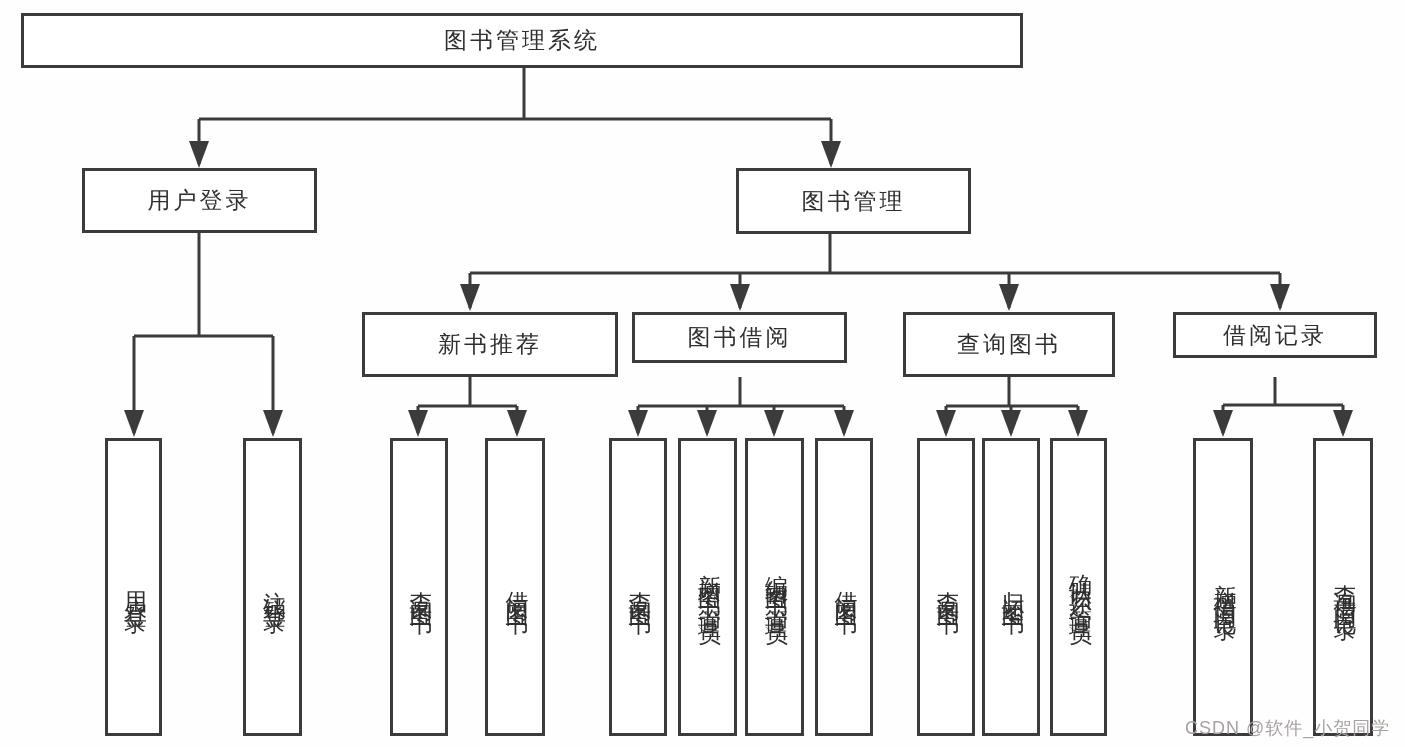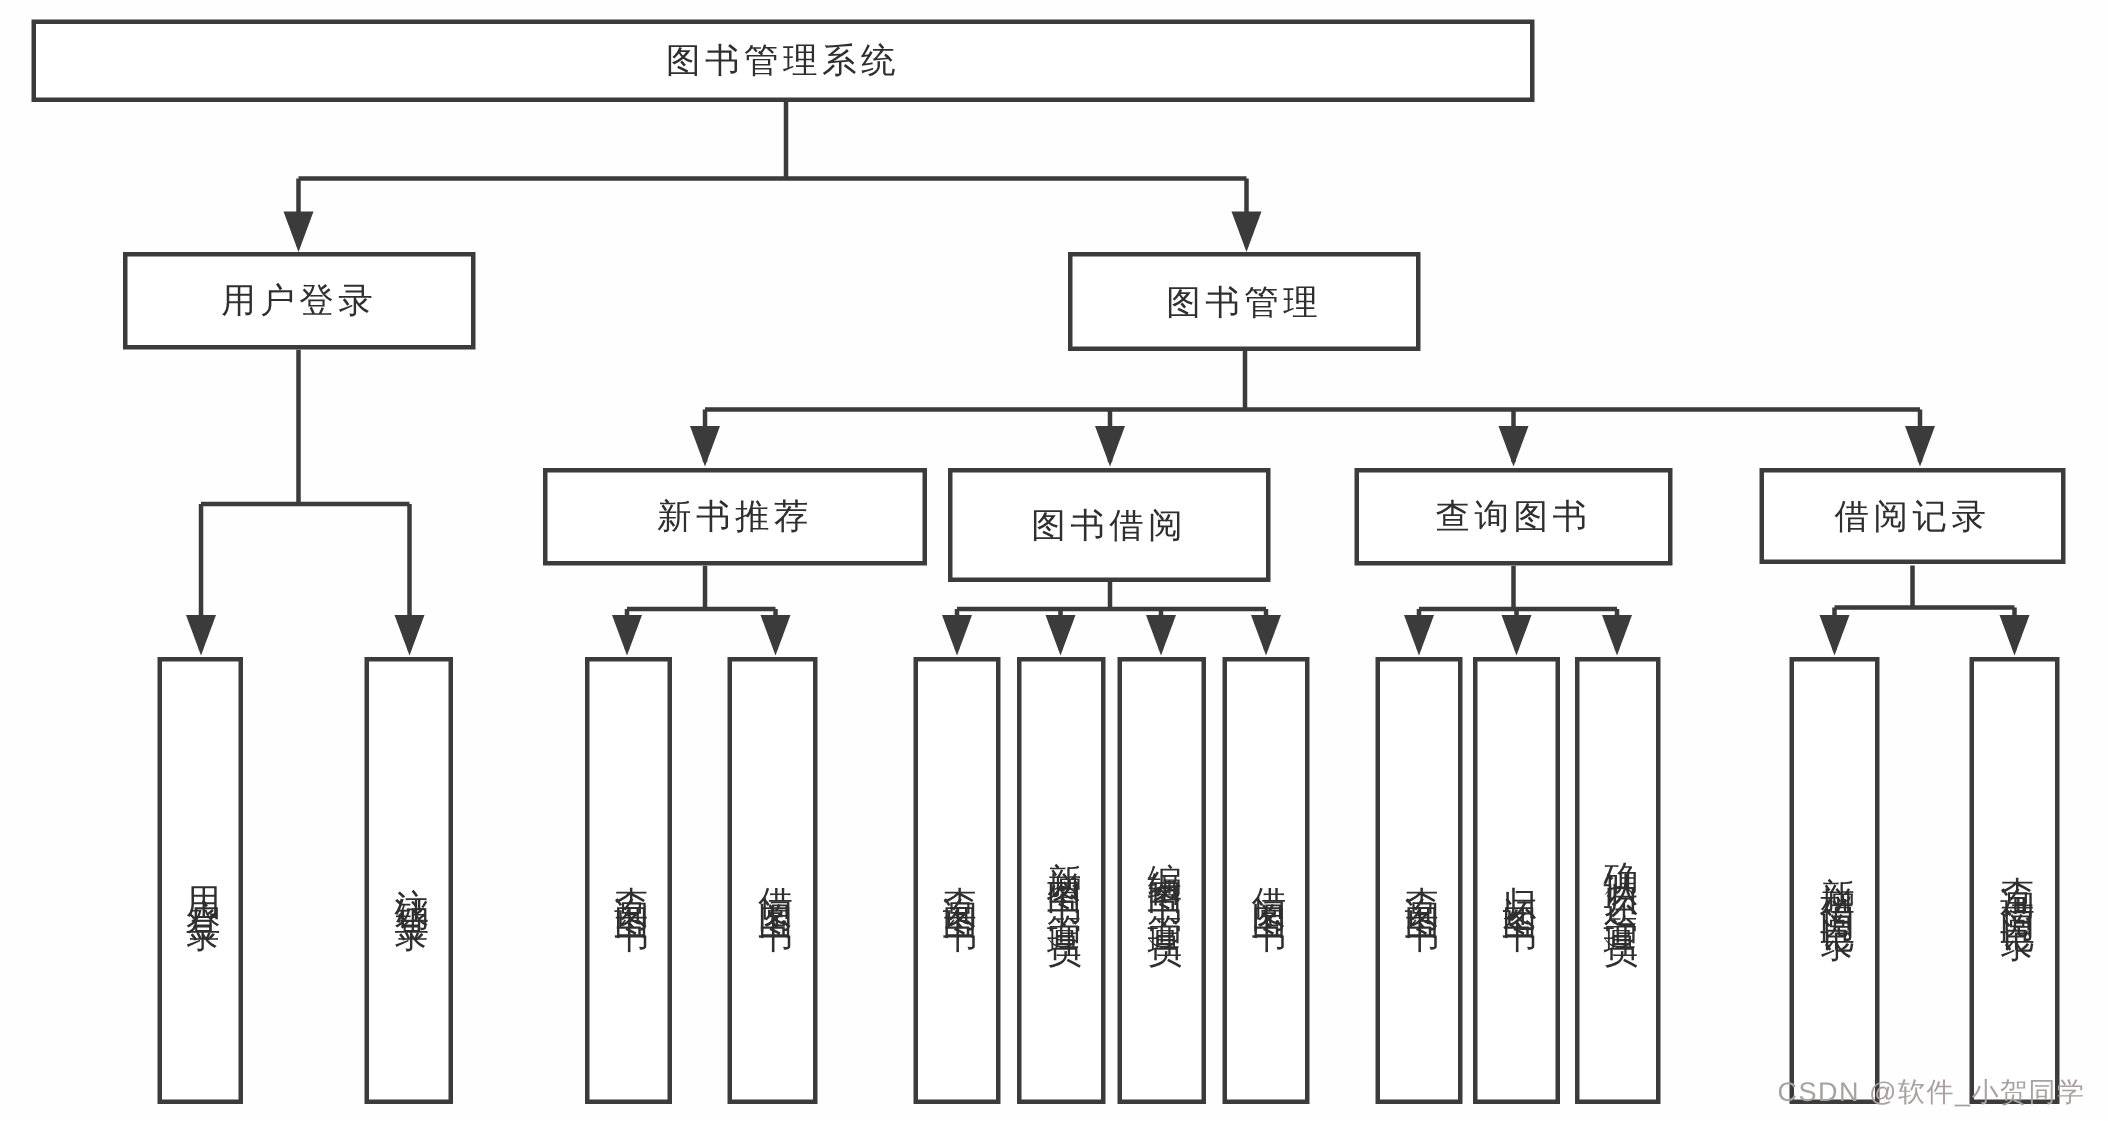--- a/index.html
+++ b/index.html
@@ -64,34 +64,34 @@
     </g>
   </svg>
 
   <div class="node hbox" style="left:21px;top:13px;width:1002px;height:55px;">
     <span class="lbl">图书管理系统</span>
   </div>
 
   <div class="node hbox" style="left:82px;top:168px;width:235px;height:65px;">
     <span class="lbl">用户登录</span>
   </div>
-  <div class="node hbox" style="left:712px;top:168px;width:235px;height:66px;">
+  <div class="node hbox" style="left:736px;top:168px;width:235px;height:66px;">
     <span class="lbl">图书管理</span>
   </div>
 
   <div class="node hbox" style="left:362px;top:312px;width:256px;height:65px;">
     <span class="lbl">新书推荐</span>
   </div>
-  <div class="node hbox" style="left:632px;top:312px;width:215px;height:76px;">
+  <div class="node hbox" style="left:632px;top:312px;width:215px;height:51px;">
     <span class="lbl">图书借阅</span>
   </div>
   <div class="node hbox" style="left:903px;top:312px;width:212px;height:65px;">
     <span class="lbl">查询图书</span>
   </div>
-  <div class="node hbox" style="left:1173px;top:312px;width:204px;height:64px;">
+  <div class="node hbox" style="left:1173px;top:312px;width:204px;height:46px;">
     <span class="lbl">借阅记录</span>
   </div>
 
   <div class="node vbox" style="left:105px;top:438px;width:57px;height:298px;">
     <span class="lbl">用户登录</span>
   </div>
   <div class="node vbox" style="left:243px;top:438px;width:59px;height:298px;">
     <span class="lbl">注销登录</span>
   </div>
 

